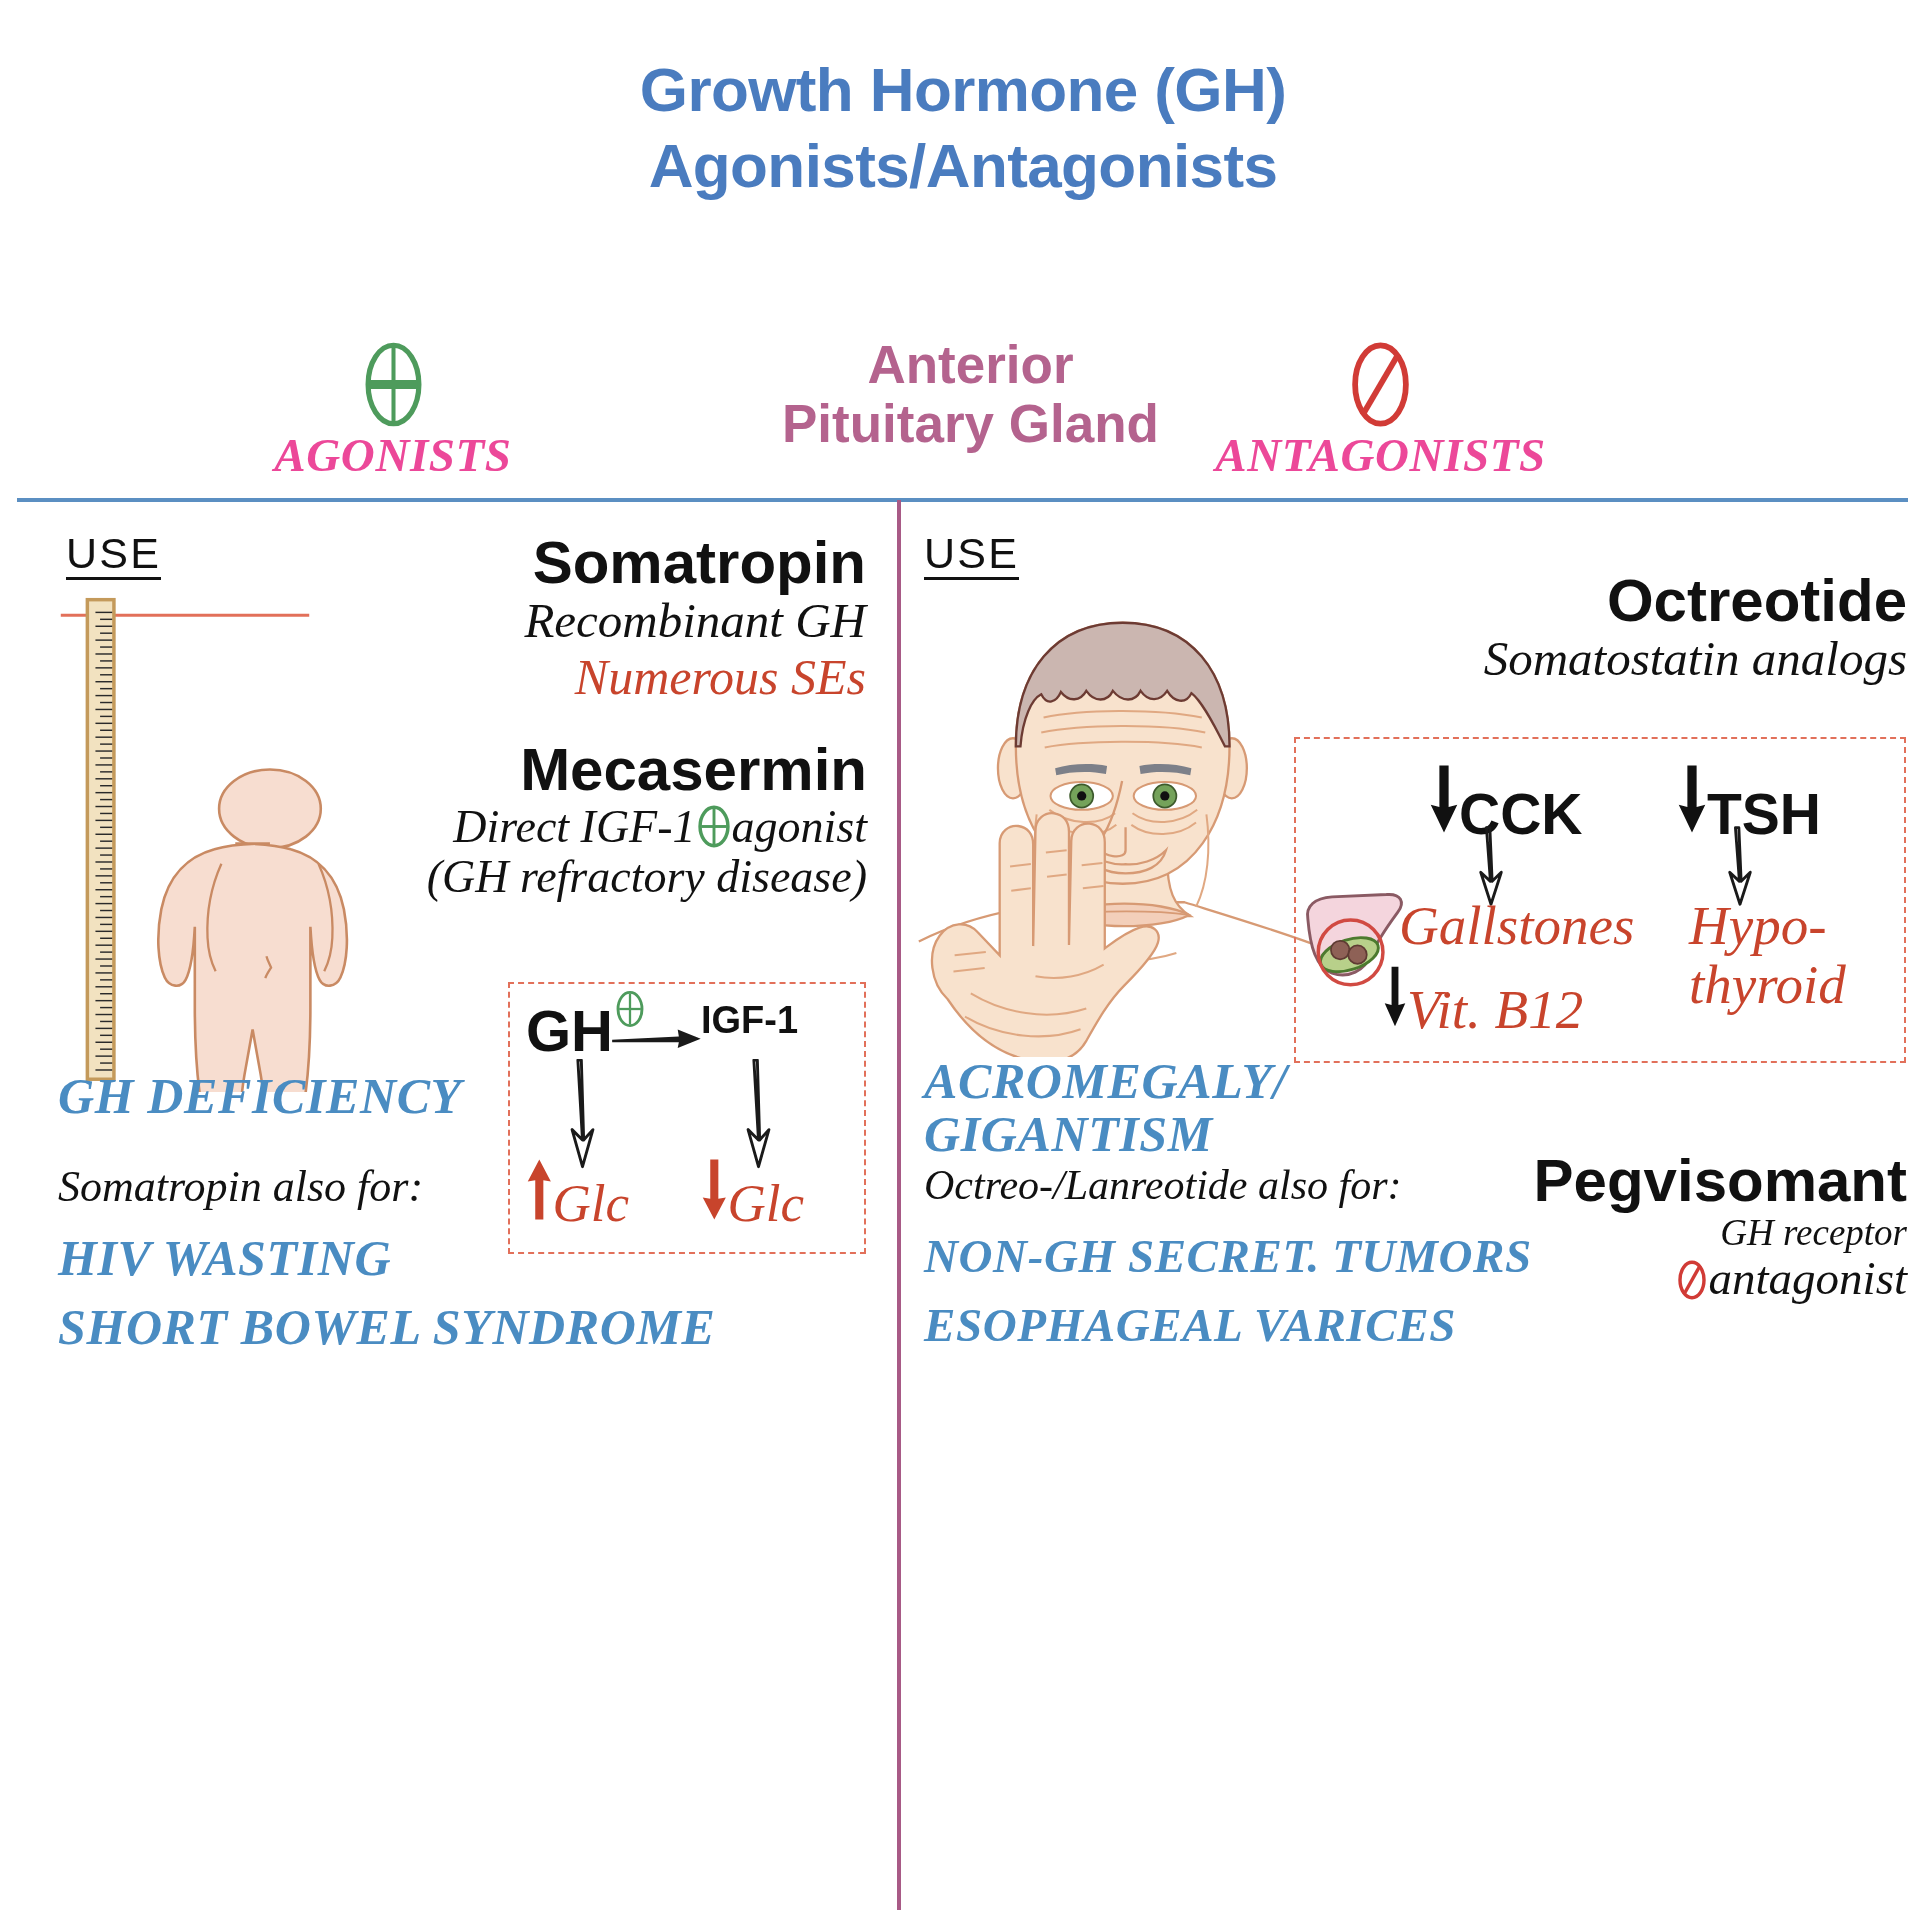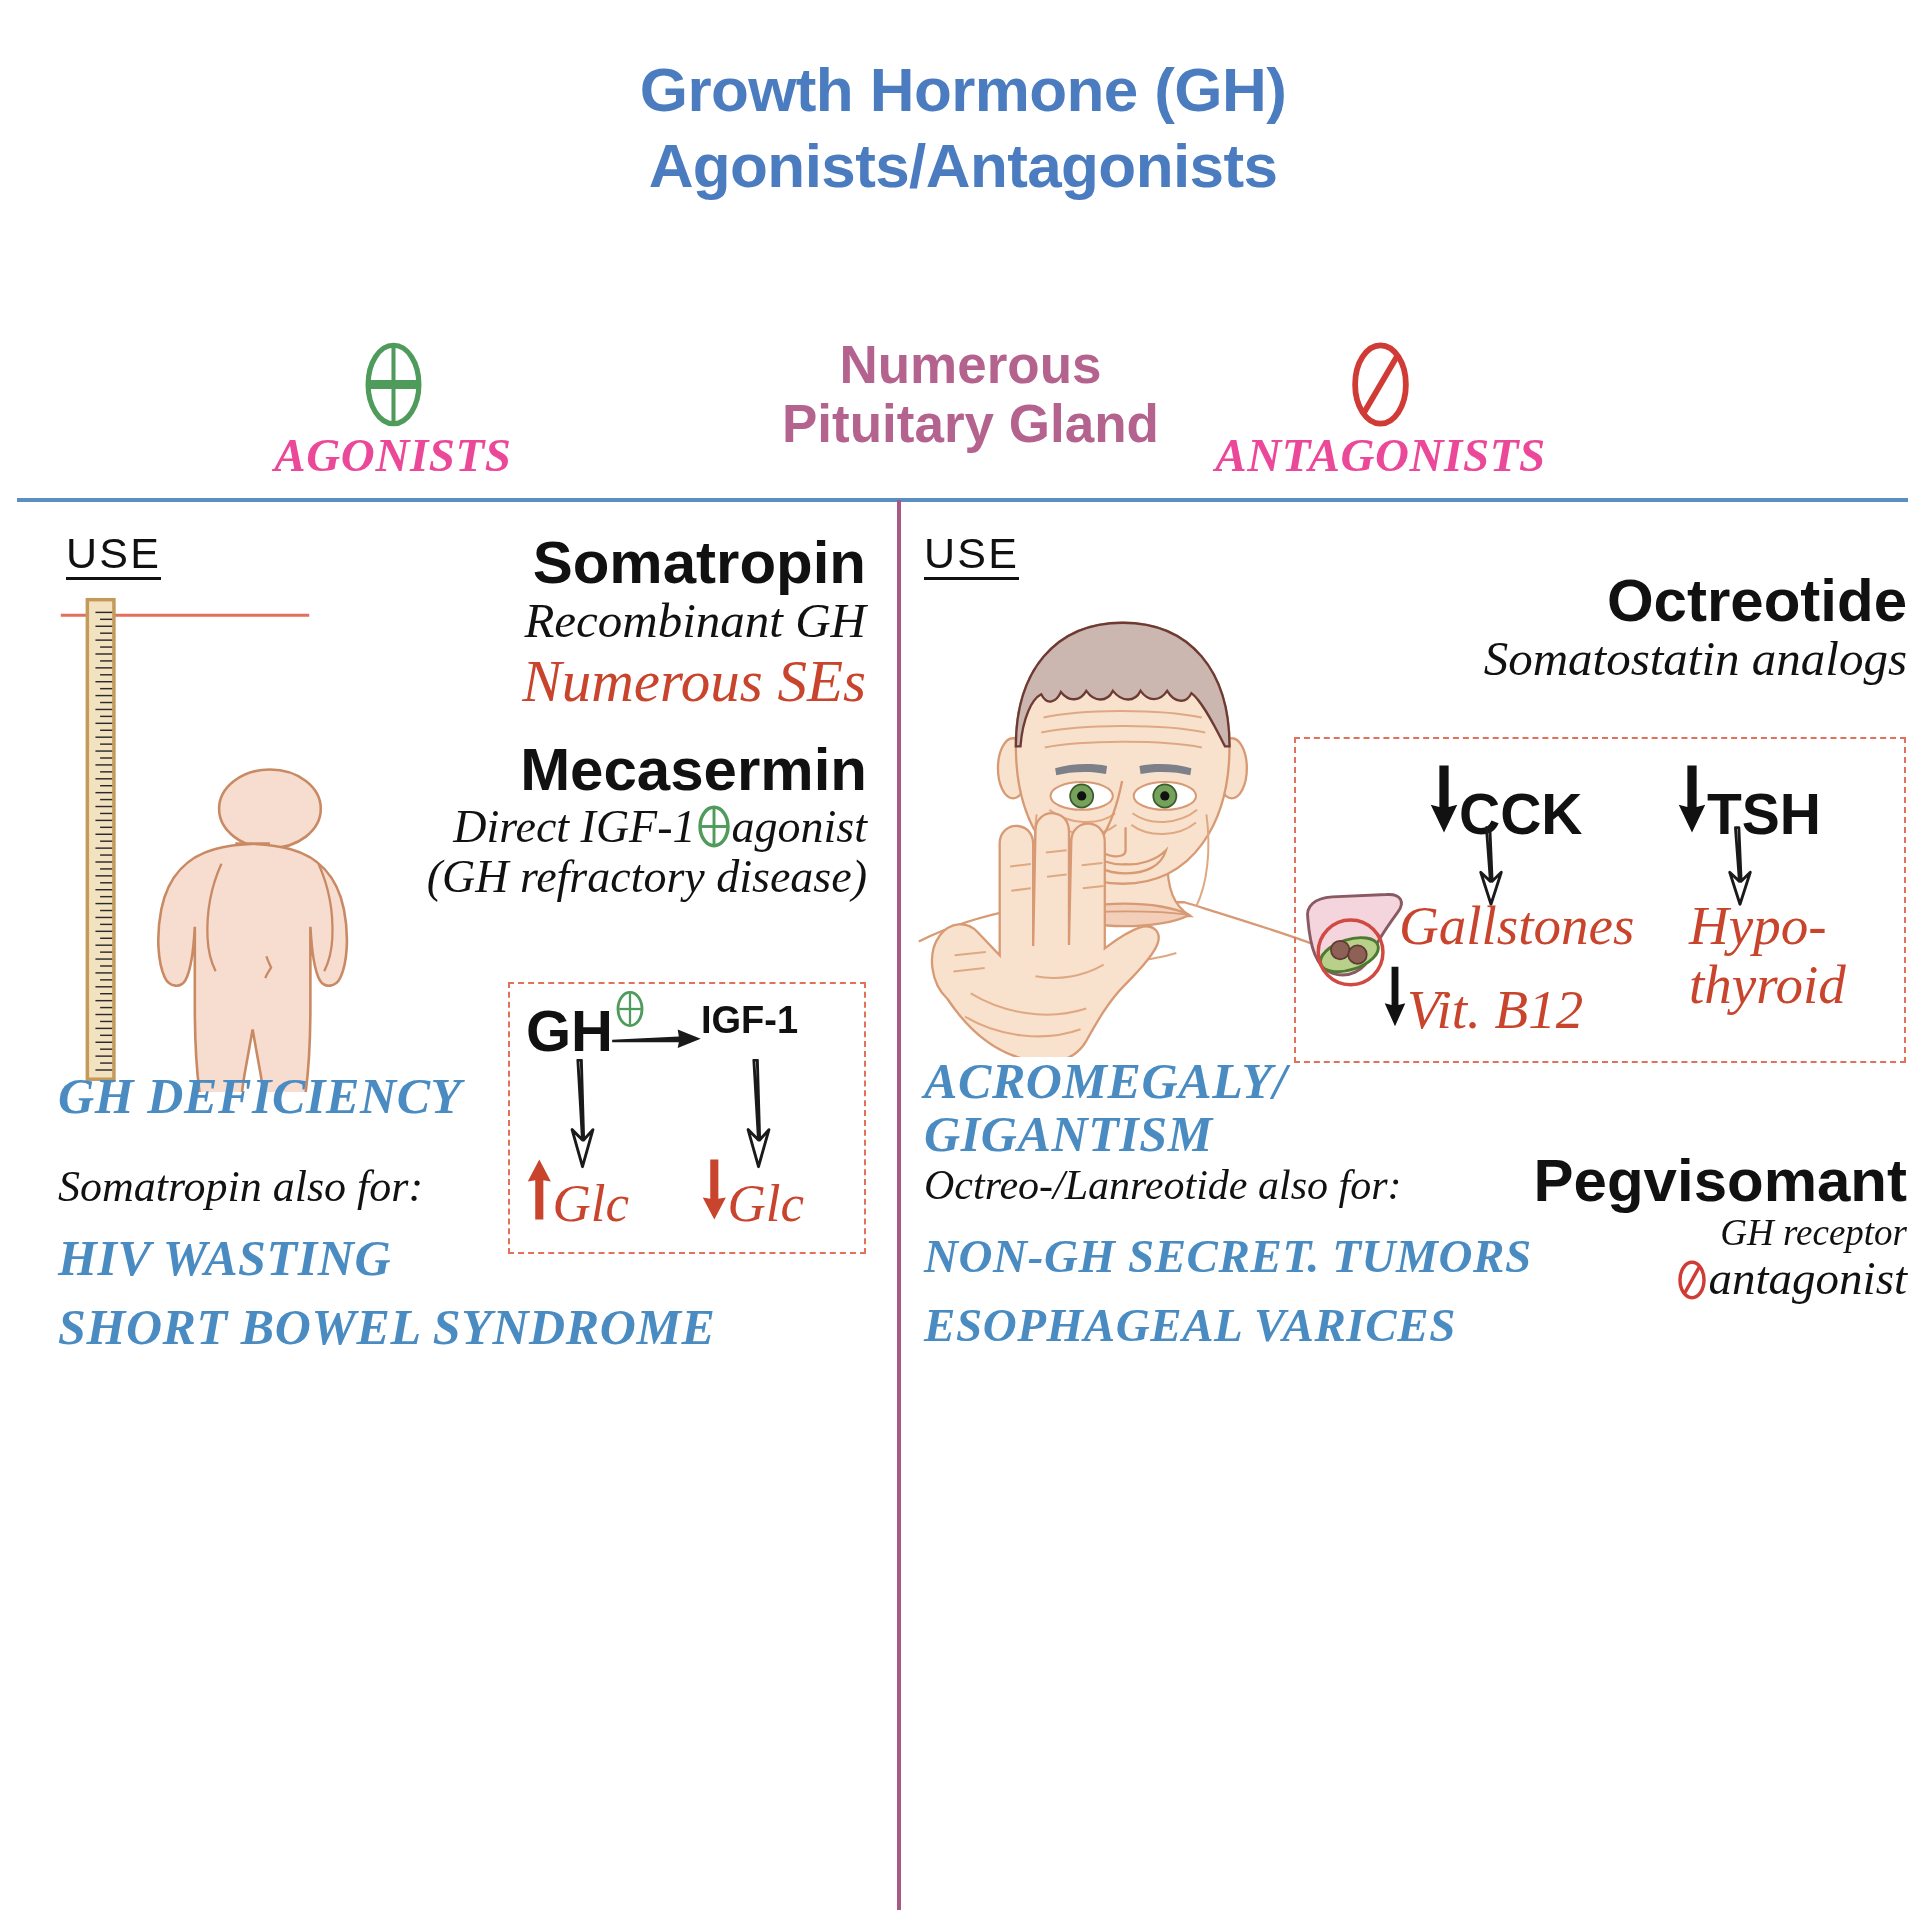--- a/index.html
+++ b/index.html
@@ -82,21 +82,21 @@
     <svg width="75" height="87" viewBox="0 0 130 150" style="margin:0 auto;">
       <ellipse cx="65" cy="75" rx="44" ry="68" fill="none" stroke="#4e9b5c" stroke-width="9"></ellipse>
       <line x1="65" y1="10" x2="65" y2="140" stroke="#4e9b5c" stroke-width="7"></line>
       <line x1="23" y1="75" x2="107" y2="75" stroke="#4e9b5c" stroke-width="16"></line>
     </svg>
   </div>
   <div class="hdr-label">AGONISTS</div>
 </div>
 
 <div id="hdr-center" class="hdr-col">
-  <div>Numerous</div>
+  <div>Anterior</div>
   <div>Pituitary Gland</div>
 </div>
 
 <div class="hdr-col" id="hdr-antagonists">
   <div class="hdr-icon">
     <svg width="75" height="87" viewBox="0 0 130 150" style="margin:0 auto;">
       <ellipse cx="65" cy="75" rx="44" ry="68" fill="none" stroke="#d13b36" stroke-width="10"></ellipse>
       <line x1="34" y1="128" x2="96" y2="22" stroke="#d13b36" stroke-width="10"></line>
     </svg>
   </div>
@@ -227,21 +227,21 @@
 
 <div class="blk blue" style="left:58px;top:1069px;font-size:50px;">GH DEFICIENCY</div>
 
 <div class="blk alsofor" style="left:58px;top:1161px;font-size:44px;">Somatropin also for:</div>
 <div class="blk blue" style="left:58px;top:1231px;font-size:50px;">HIV WASTING</div>
 <div class="blk blue" style="left:58px;top:1300px;font-size:50px;">SHORT BOWEL SYNDROME</div>
 
 <div class="blk" style="left:404px;top:532px;width:462px;text-align:right;">
   <div class="drug" style="font-size:60px;">Somatropin</div>
   <div class="sub" style="font-size:49px;margin-top:2.3px;">Recombinant GH</div>
-  <div class="sub sub-red" style="font-size:59px;margin-top:1.2px;">Numerous SEs</div>
+  <div class="sub sub-red" style="font-size:50px;margin-top:1.2px;">Numerous SEs</div>
 </div>
 
 <div class="blk" style="left:347px;top:739px;width:520px;text-align:right;">
   <div class="drug" style="font-size:60px;">Mecasermin</div>
   <div class="sub" style="font-size:46px;margin-top:2.3px;">
     <span>Direct IGF-1</span><span class="inline-svg">
       <svg width="36" height="43" viewBox="0 0 62 74">
         <ellipse cx="31" cy="37" rx="24" ry="33" fill="none" stroke="#4e9b5c" stroke-width="6"></ellipse>
         <line x1="31" y1="6" x2="31" y2="68" stroke="#4e9b5c" stroke-width="5"></line>
         <line x1="9" y1="37" x2="53" y2="37" stroke="#4e9b5c" stroke-width="5"></line>

